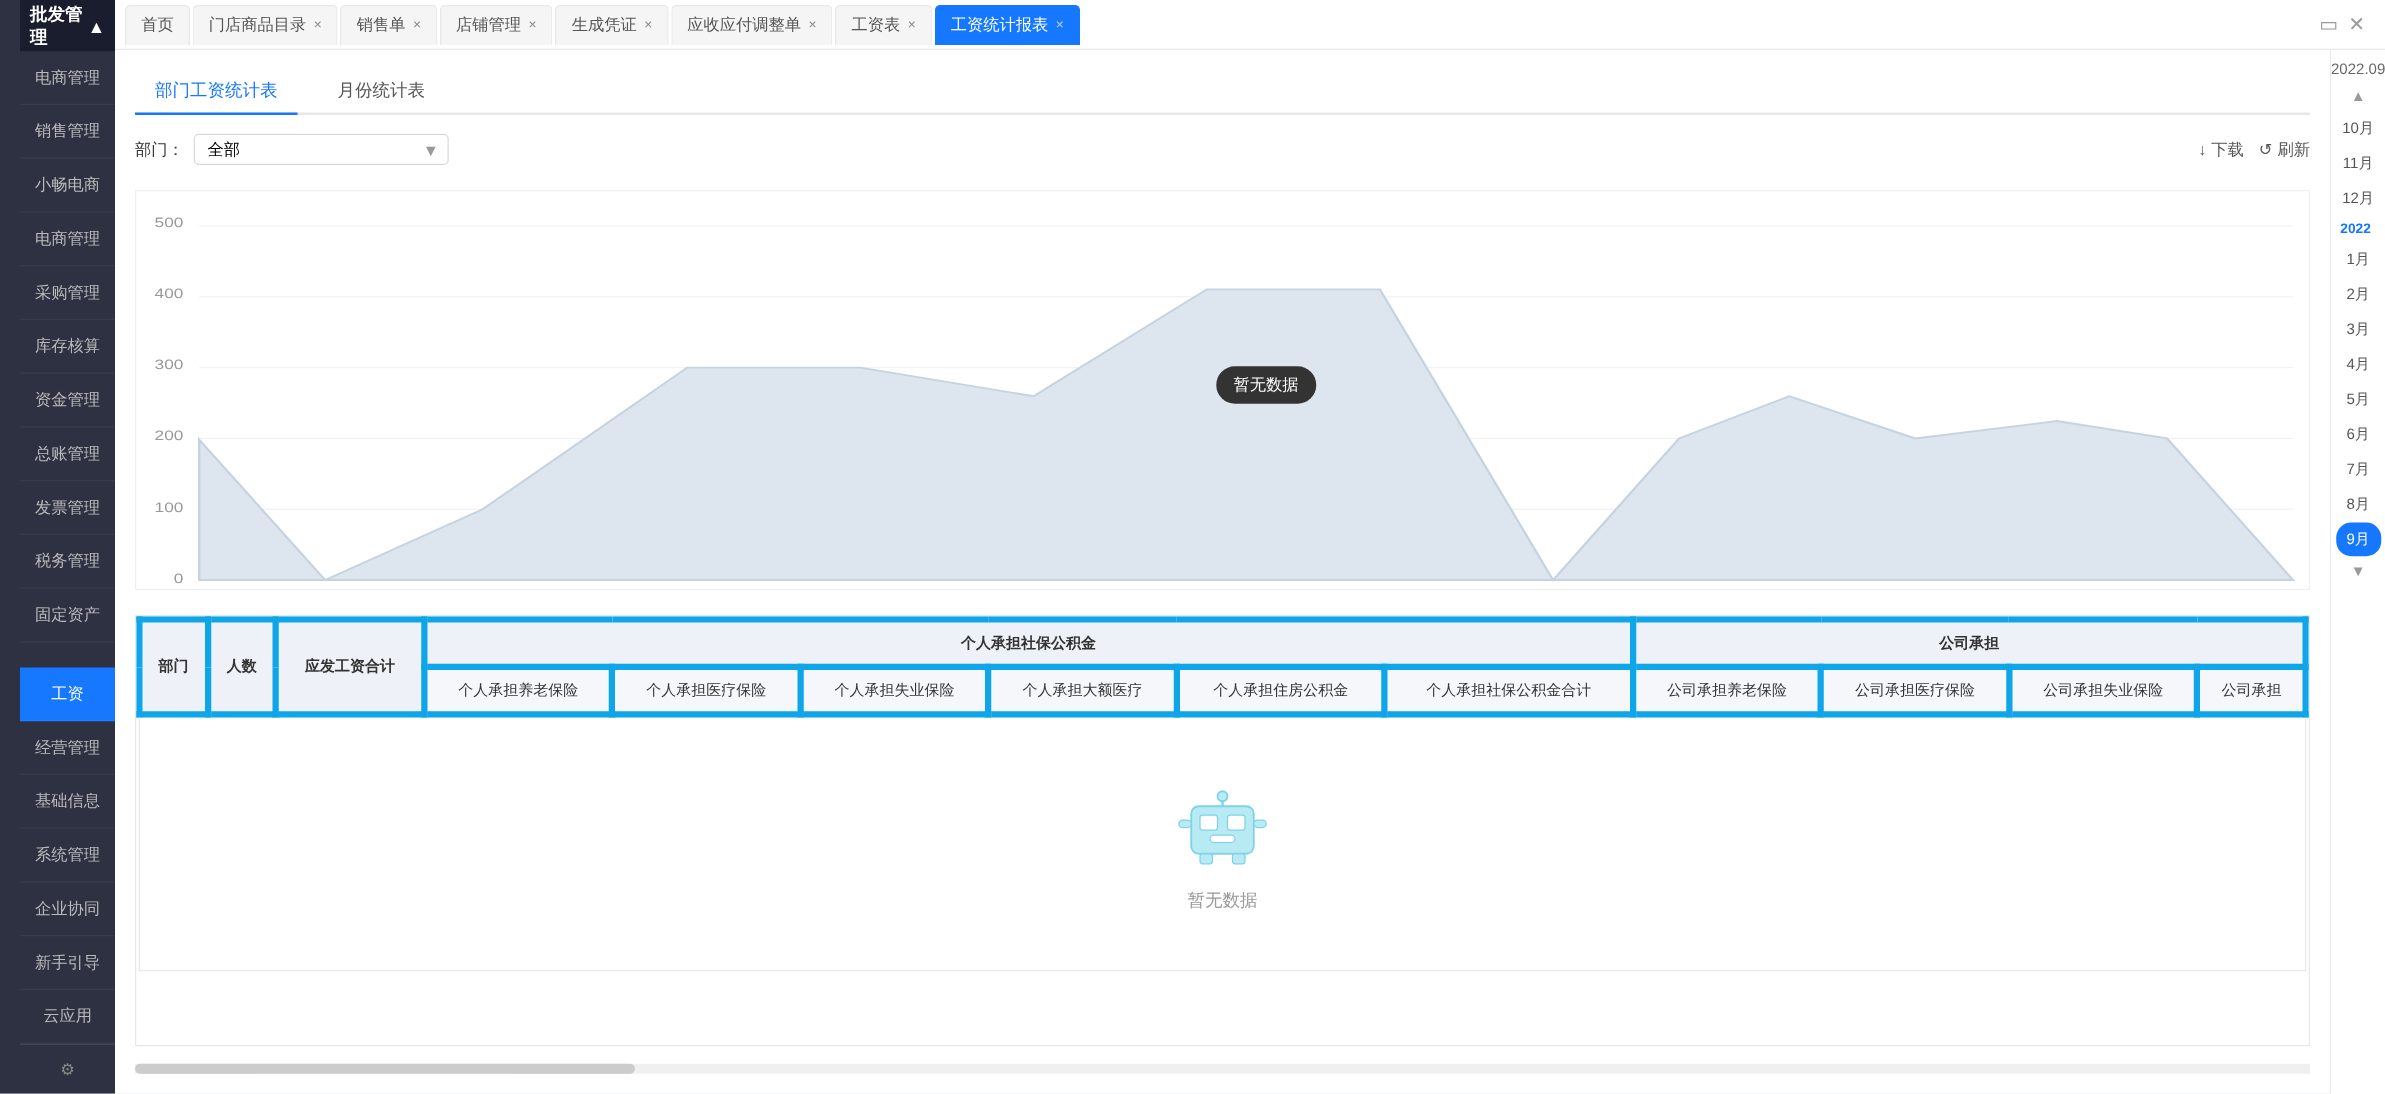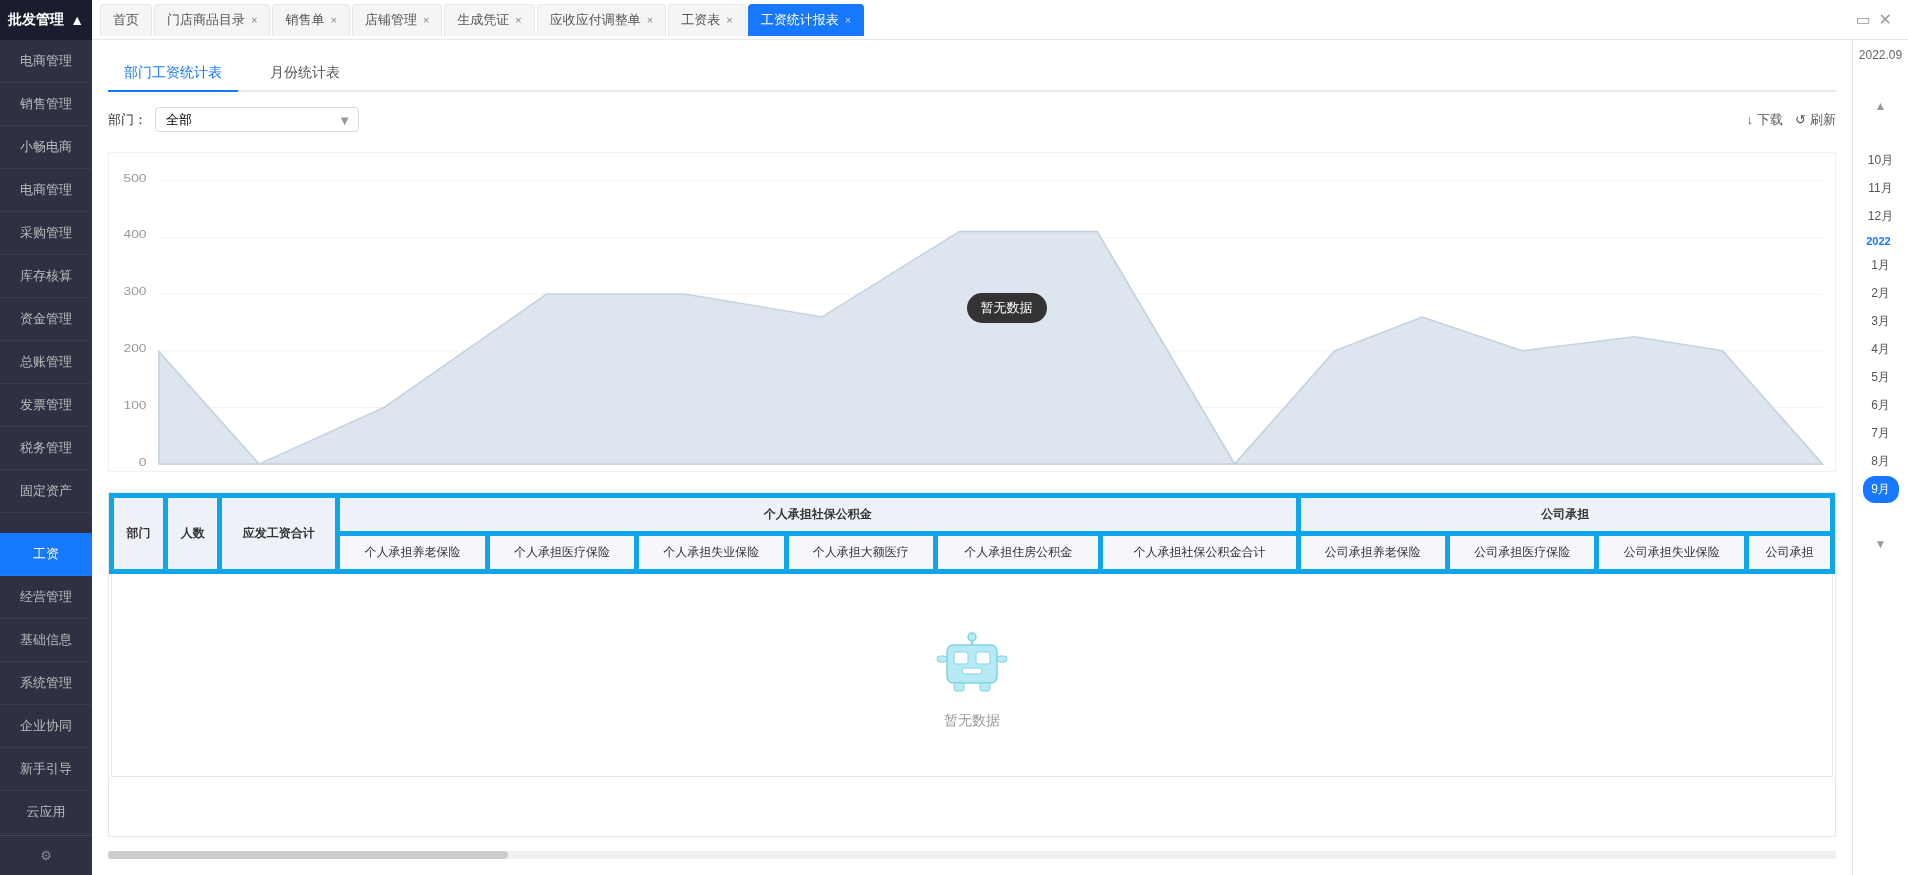--- a/index.html
+++ b/index.html
@@ -8,20 +8,21 @@
     
     #sidebar {
       width: 92px;
       background: #2d3142;
       color: #ccc;
       display: flex;
       flex-direction: column;
       flex-shrink: 0;
       height: 875px;
       overflow-y: auto;
+      padding-left: 16px;
     }
     #sidebar-header {
       background: #1a1d2e;
       color: white;
       padding: 10px 8px;
       font-size: 14px;
       font-weight: bold;
       display: flex;
       align-items: center;
       justify-content: space-between;
@@ -252,30 +253,29 @@
       font-size: 14px;
       gap: 12px;
     }
     .empty-icon {
       width: 80px;
       height: 80px;
     }
 
     
     #date-panel {
-      width: 56px;
+      width: 44px;
       background: white;
       border-left: 1px solid #e8e8e8;
       display: flex;
       flex-direction: column;
       align-items: center;
       padding: 4px 12px;
       overflow-y: auto;
       flex-shrink: 0;
-      gap: 29px;
     }
     .date-panel-header {
       font-size: 12px;
       color: #666;
       padding: 4px 2px;
       text-align: center;
       white-space: nowrap;
     }
     .date-nav-btn {
       width: 28px;

